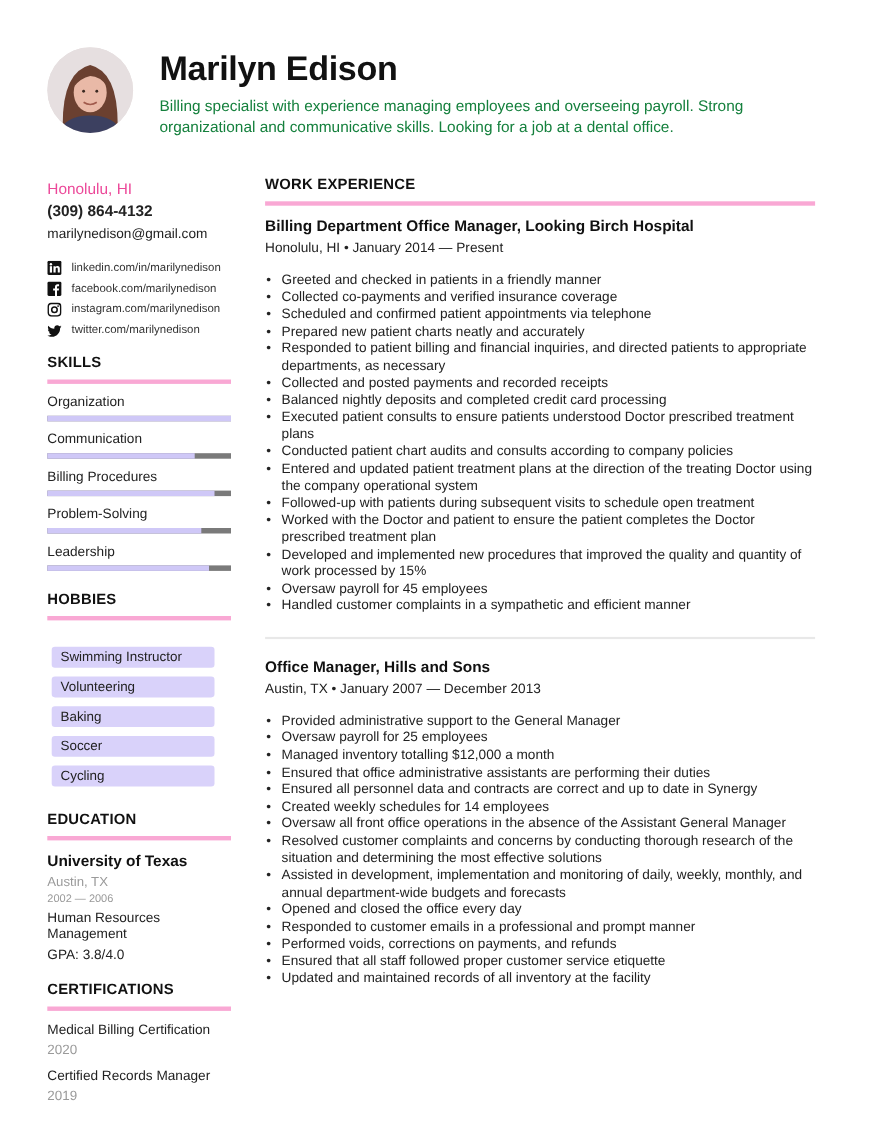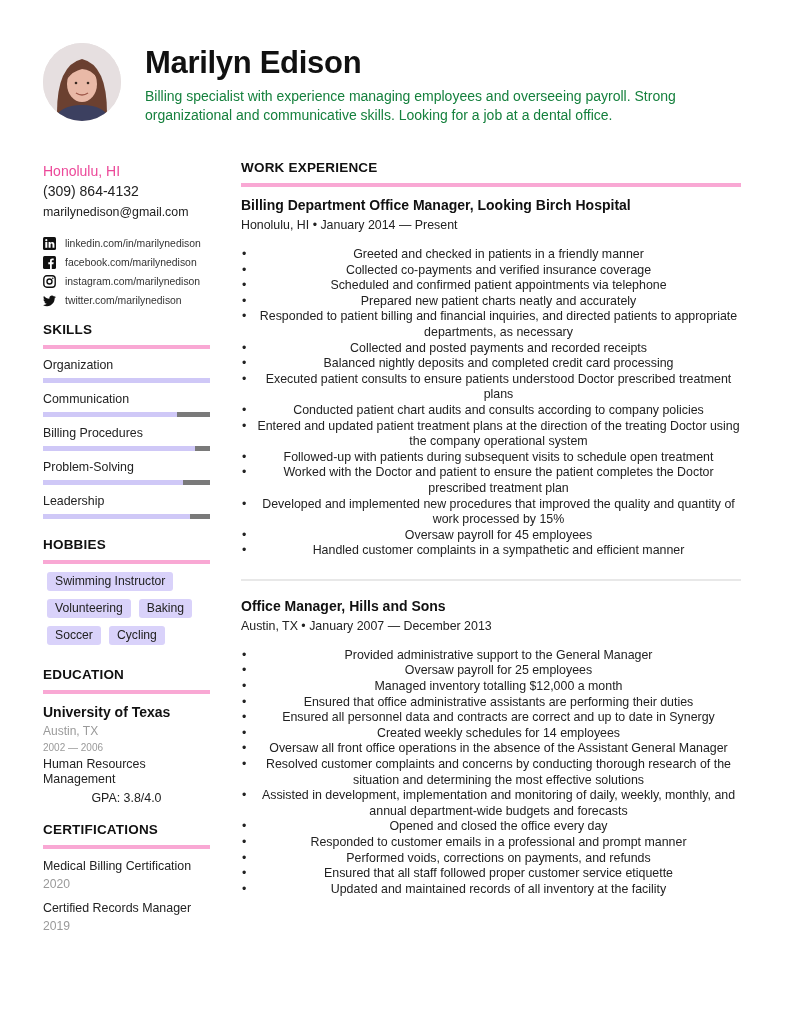--- a/index.html
+++ b/index.html
@@ -6,55 +6,55 @@
   html, body { width:800px; height:1035px; background:#ffffff; }
   body { font-family:"Liberation Sans", sans-serif; color:#1a1a1a; position:relative; overflow:hidden; }
 
   .header { position:absolute; left:43px; top:43px; width:720px; height:80px; }
   .avatar { position:absolute; left:0; top:0; width:78px; height:78px; border-radius:50%; background:#e5dede; overflow:hidden; }
   .name { position:absolute; left:102px; top:2px; font-size:31px; font-weight:bold; color:#111; letter-spacing:-0.3px; }
   .summary { position:absolute; left:102px; top:44px; width:620px; font-size:14px; line-height:19px; color:#15803d; }
 
   .left { position:absolute; left:43px; top:160px; width:167px; }
   .contact-city { font-size:14px; color:#ec4899; line-height:20px; margin-top:1px; }
-  .contact-phone { font-size:14px; color:#222; line-height:20px; }
+  .contact-phone { font-size:14px; color:#222; line-height:20px;font-weight:bold; }
   .contact-email { font-size:12.4px; color:#222; line-height:20px; margin-top:1px; }
   .socials { margin-top:12px; }
   .social { display:flex; align-items:center; height:19px; font-size:10.4px; color:#333; }
   .social .ic { width:13px; height:13px; margin-right:9px; display:inline-flex; align-items:center; justify-content:center; }
 
   .sec-title { font-size:13.5px; font-weight:bold; color:#111; letter-spacing:0.2px; padding-bottom:8px; border-bottom:4px solid #f9a8d4; }
 
   .skills { margin-top:12px; }
   .skill { margin-top:8px; }
   .skill-name { font-size:12.4px; color:#222; line-height:16px; }
   .skill-bar { margin-top:5px; height:5px; background:#7a7a7a; position:relative; }
   .skill-fill { position:absolute; left:0; top:0; bottom:0; background:#cfc8f7; }
 
   .hobbies { margin-top:18px; }
-  .chips { margin-top:8px; padding-left:4px; display:flex; flex-wrap:wrap; width:160px; }
+  .chips { margin-top:24px; padding-left:4px; display:flex; flex-wrap:wrap; width:160px;flex-direction:column; }
   .chip { background:#d9d2fa; color:#222; font-size:12.2px; padding:3px 8px; border-radius:3px; margin:0 8px 8px 0; line-height:13px; }
 
   .education { margin-top:14px; }
   .school { margin-top:10px; font-size:14px; font-weight:bold; color:#111; }
   .school-loc { font-size:12px; color:#9a9a9a; margin-top:4px; }
   .school-years { font-size:10px; color:#9a9a9a; margin-top:4px; }
   .degree { font-size:12.4px; color:#222; margin-top:4px; line-height:15px; width:120px; }
-  .gpa { font-size:12.4px; color:#222; margin-top:4px;text-align:center; }
+  .gpa { font-size:12.4px; color:#222; margin-top:4px; }
 
   .certs { margin-top:17px; }
   .cert-name { font-size:12.4px; color:#222; margin-top:10px; }
   .cert-year { font-size:12.2px; color:#9a9a9a; margin-top:4px; }
 
   .right { position:absolute; left:241px; top:160px; width:500px; }
   .job { }
   .job-title { font-size:14px; font-weight:bold; color:#111; margin-top:10px; }
   .job-meta { font-size:12.4px; color:#222; margin-top:5px; }
   ul.bullets { list-style:none; margin-top:15px; }
-  ul.bullets li { position:relative; padding-left:15px; font-size:12.4px; line-height:15.6px; color:#222;text-align:center; }
+  ul.bullets li { position:relative; padding-left:15px; font-size:12.4px; line-height:15.6px; color:#222; }
   ul.bullets li::before { content:"•"; position:absolute; left:1px; top:0; }
   .job-divider { border-top:2px solid #e8e8e8; margin-top:20px; }
   .job2 .job-title { margin-top:17px; }
 </style>
 </head>
 <body>
 
 <div class="header">
   <div class="avatar">
     <svg width="78" height="78" viewBox="0 0 78 78">

